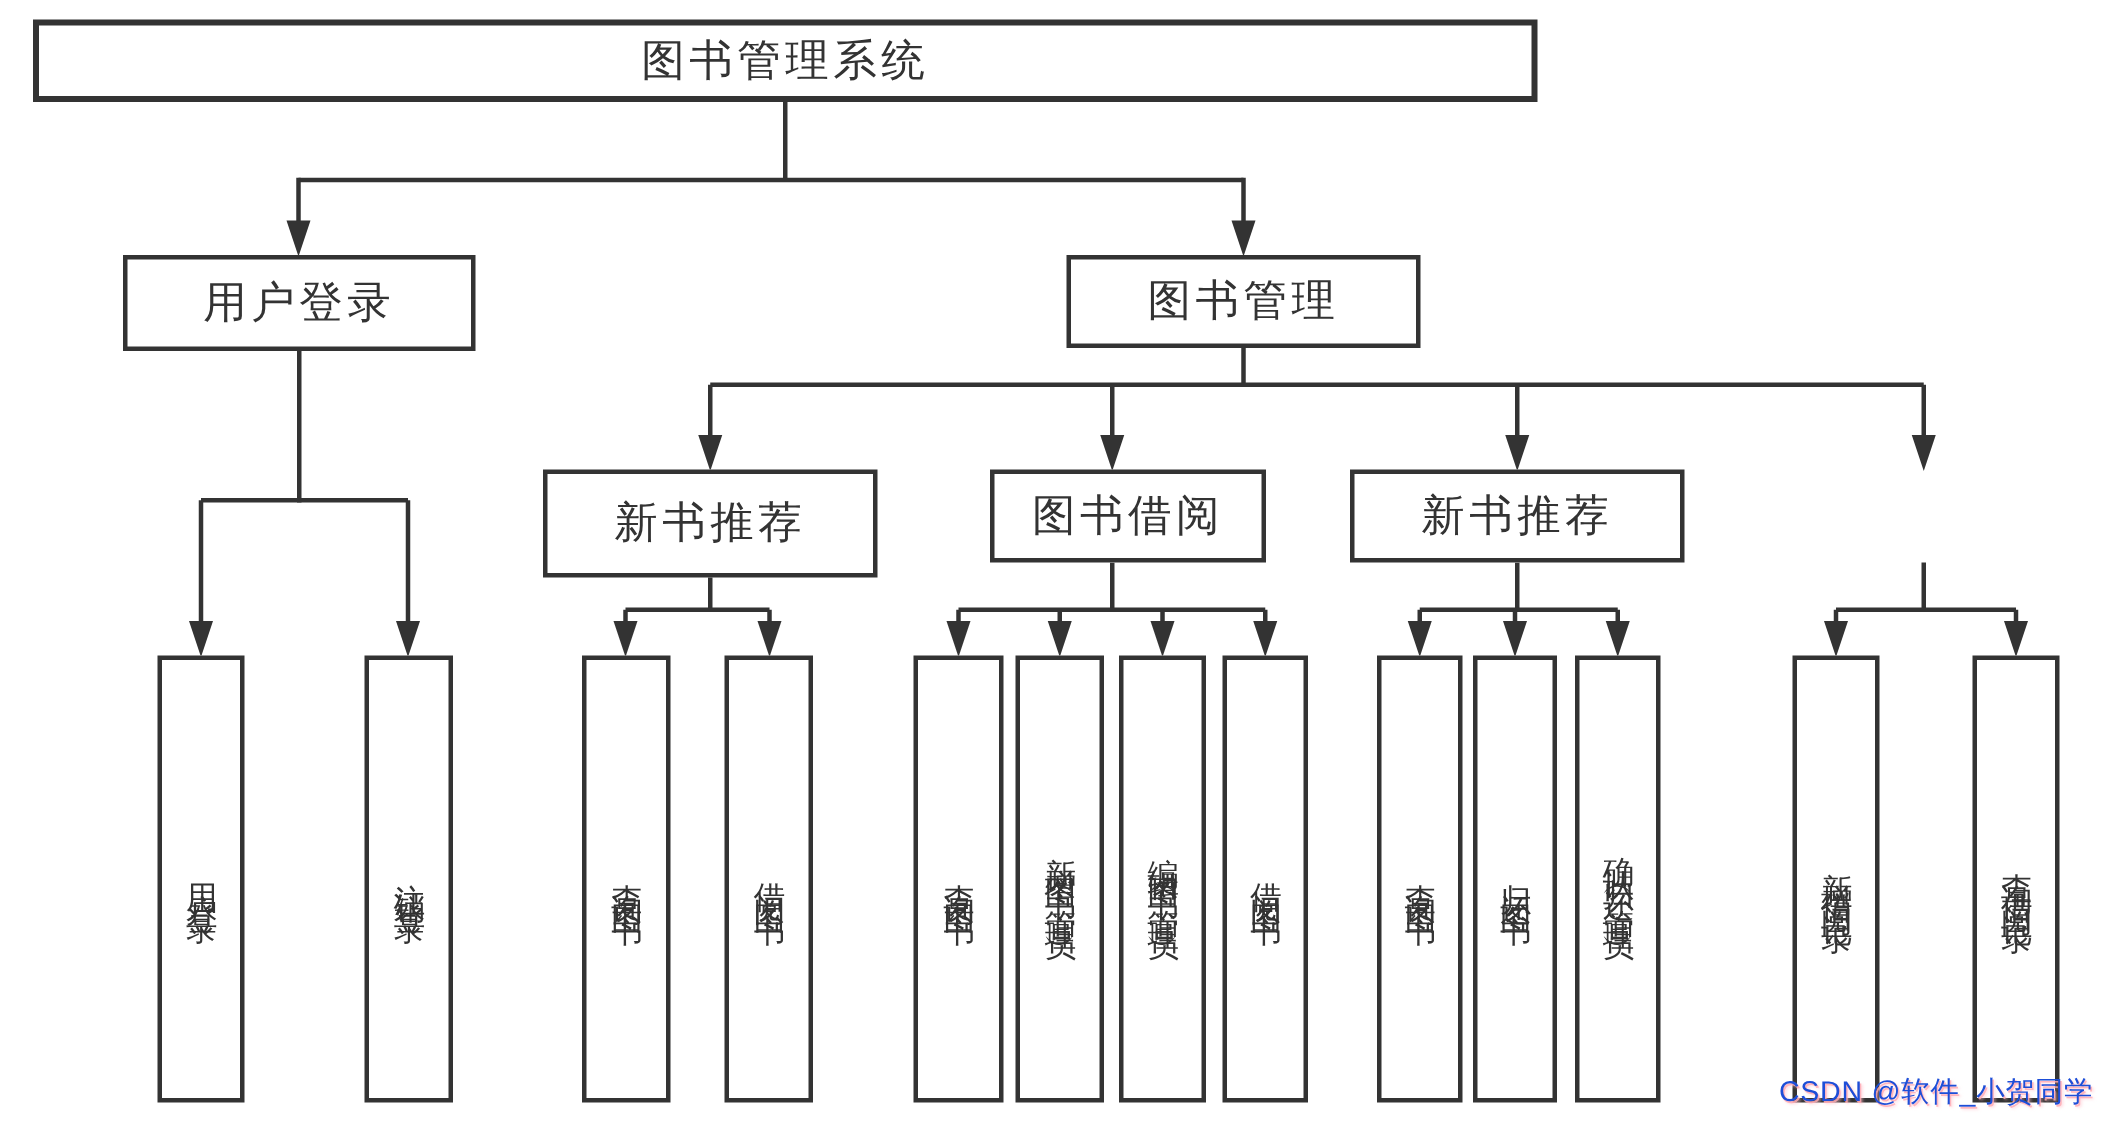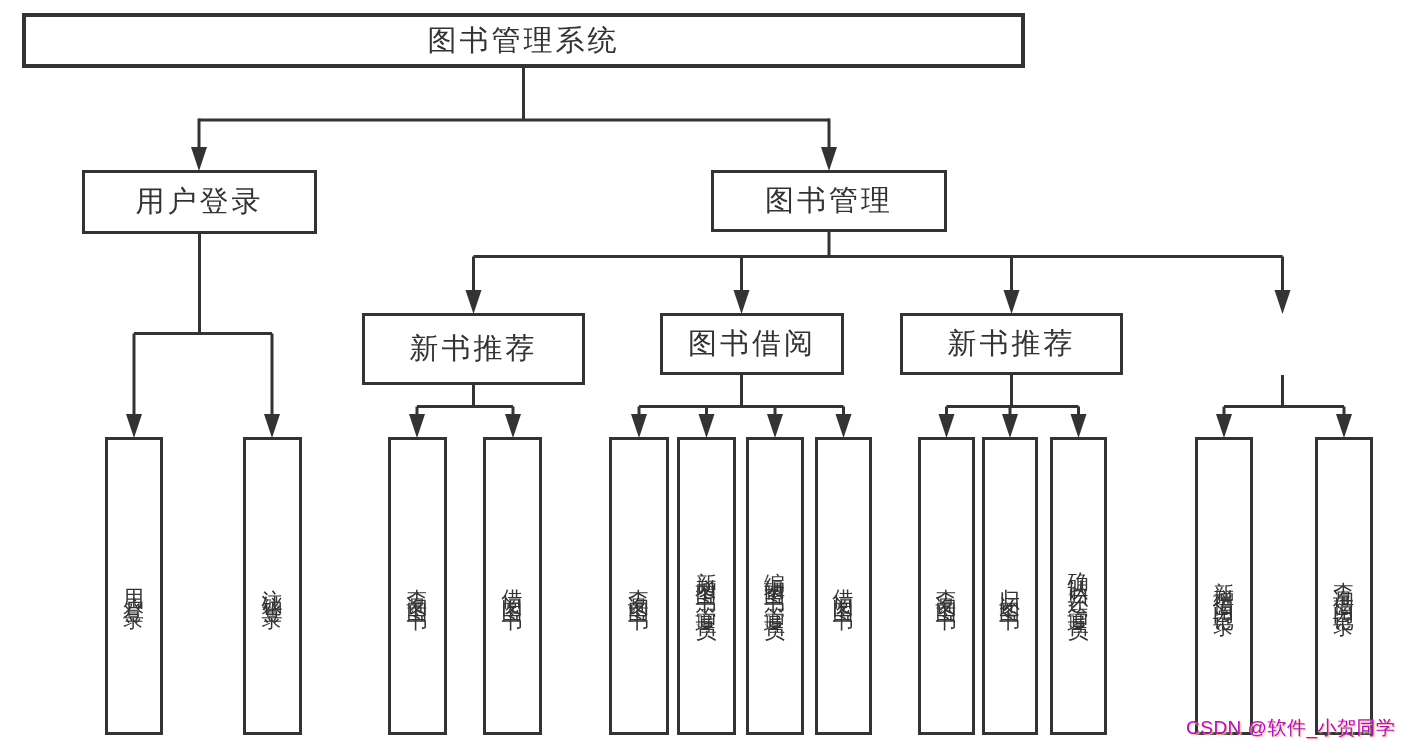--- a/index.html
+++ b/index.html
@@ -38,21 +38,21 @@
     font-size: 21px;
     letter-spacing: 7px;
     line-height: 1.1;
   }
   .watermark {
     position: absolute;
     left: 1186px;
     top: 715px;
     font-size: 19px;
     letter-spacing: 0.5px;
-    color: #a21caf;
+    color: #1d4ed8;
     white-space: nowrap;
     z-index: 5;
     text-shadow: 1px 1px 0 rgba(255,170,180,0.85), 2px 2px 2px rgba(255,190,200,0.6);
   }
 </style>
 </head>
 <body>
 
 <div class="stage">
 

